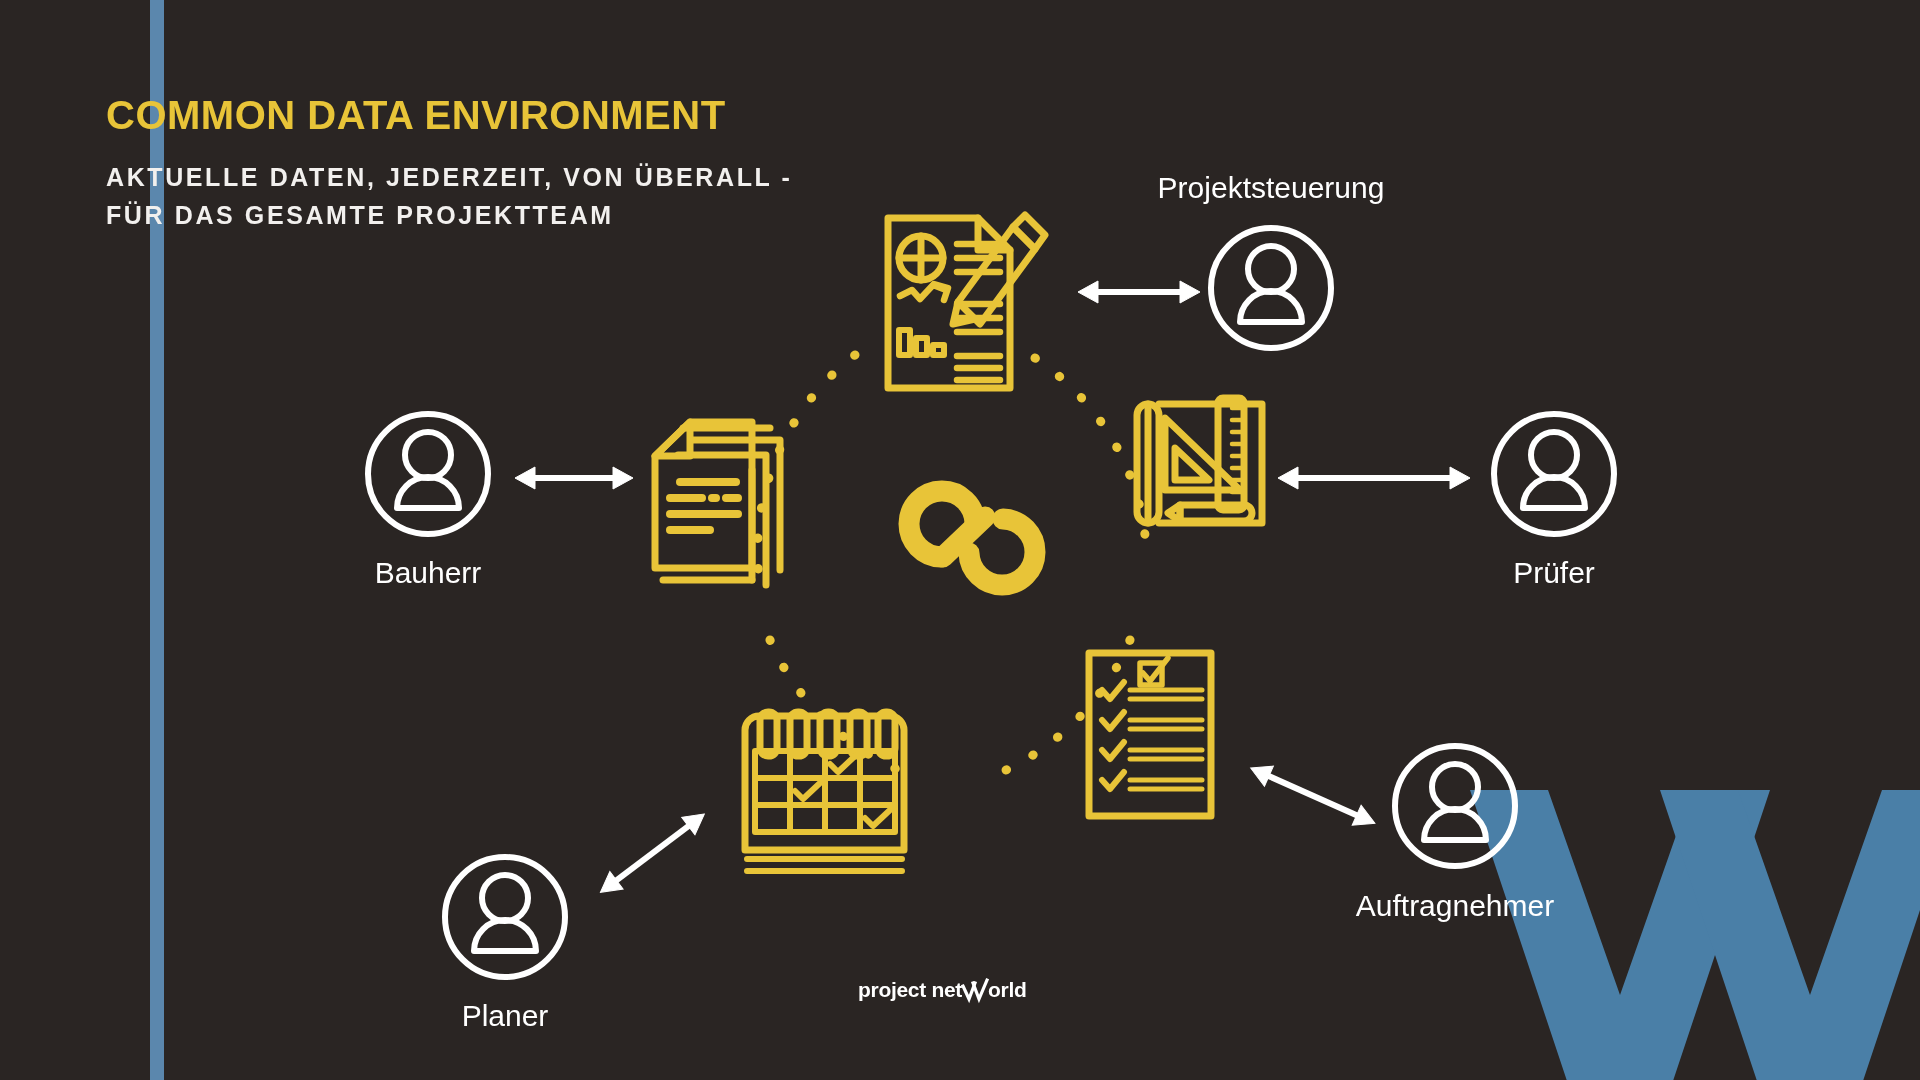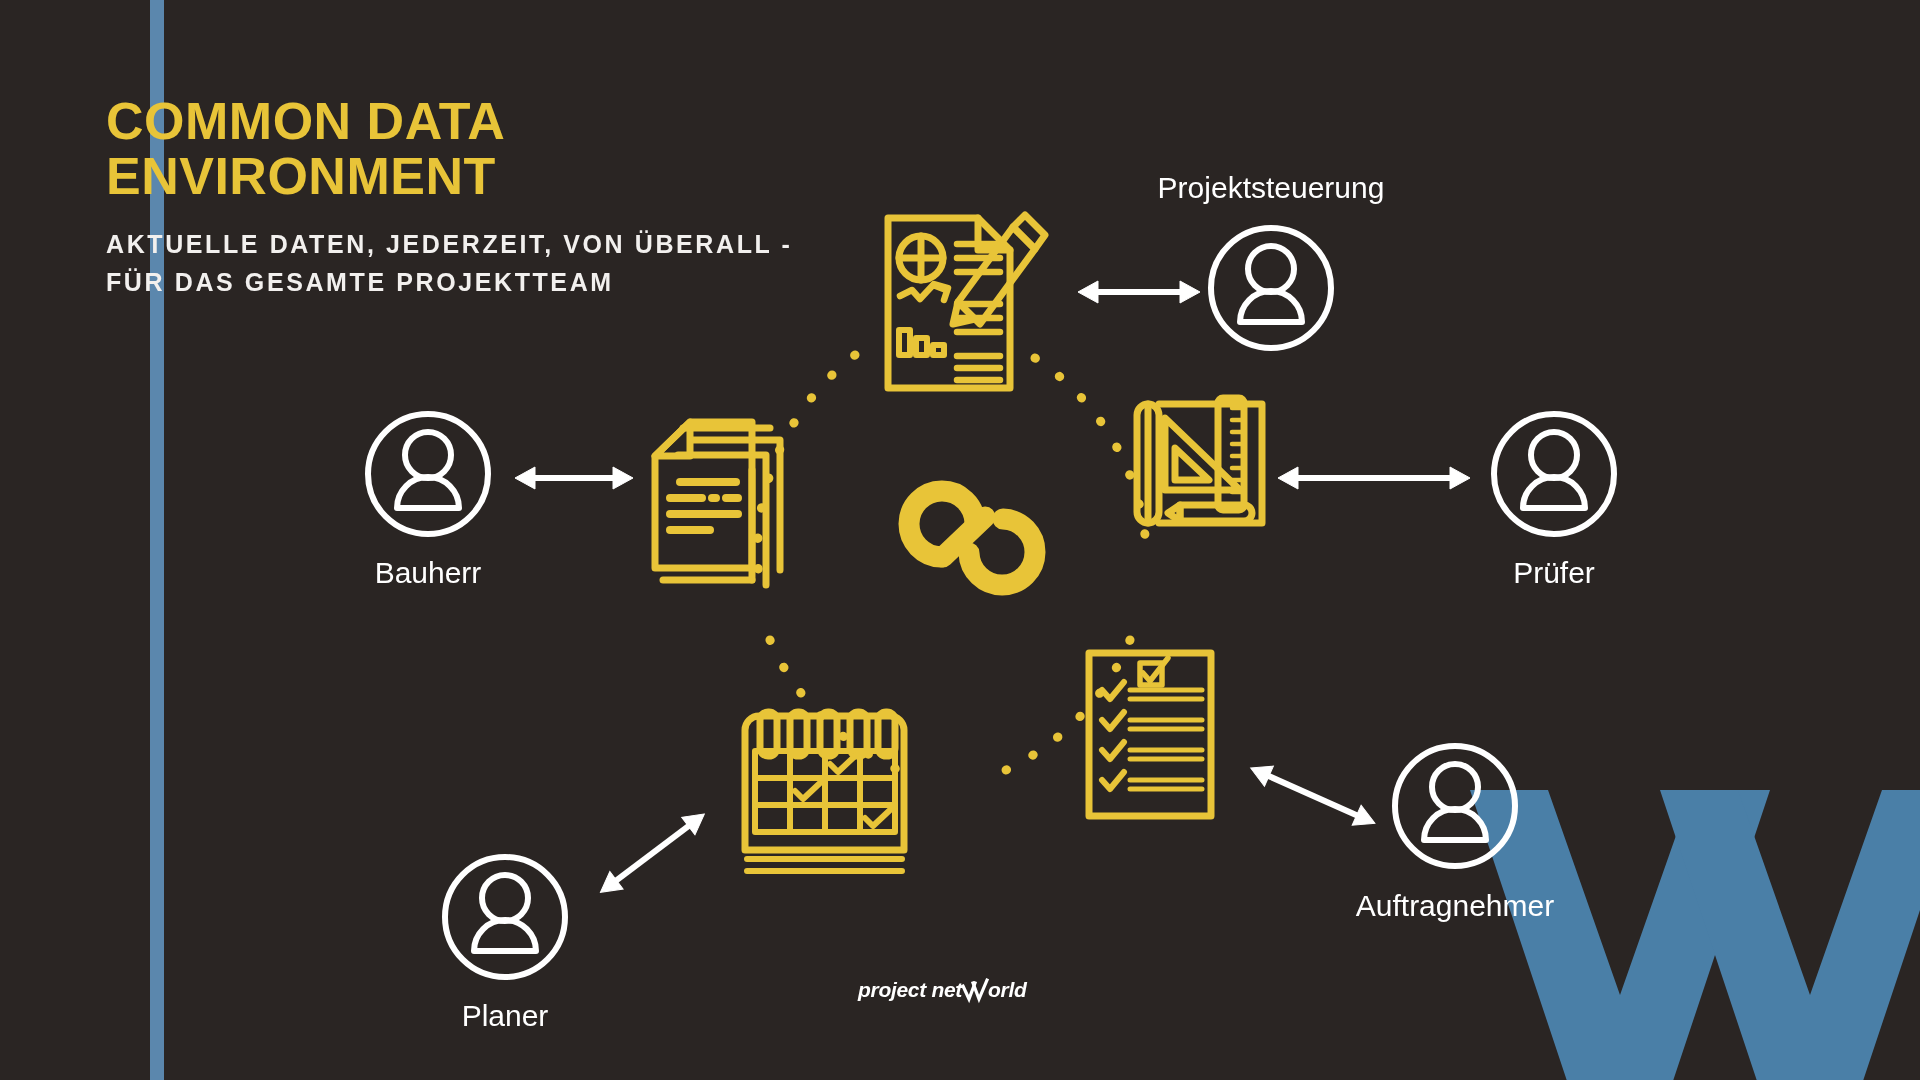--- a/index.html
+++ b/index.html
@@ -30,21 +30,21 @@
     background: #5b87ad;
   }
   
   .title-block {
     position: absolute;
     left: 106px;
     top: 94px;
     width: 760px;
   }
   .slide-title {
-    font-size: 52px;
+    font-size: 40px;
     font-weight: 700;
     letter-spacing: 0.5px;
     color: #e8c438;
     line-height: 1.05;
     margin: 0 0 22px 0;
     font-family: "Liberation Sans", sans-serif;
   }
   .slide-subtitle {
     font-size: 25px;
     color: #f2f0ee;
@@ -68,21 +68,20 @@
   .footer-logo {
     position: absolute;
     left: 858px;
     top: 978px;
     display: flex;
     align-items: center;
     color: #ffffff;
     font-size: 21px;
     font-weight: 700;
     letter-spacing: -0.3px;
-    font-style: italic;
   }
   .footer-logo .lw { display: inline-flex; align-items: center; }
   .footer-logo svg { display: block; }
 
   
   .diagram {
     position: absolute;
     left: 0;
     top: 0;
     width: 1920px;

